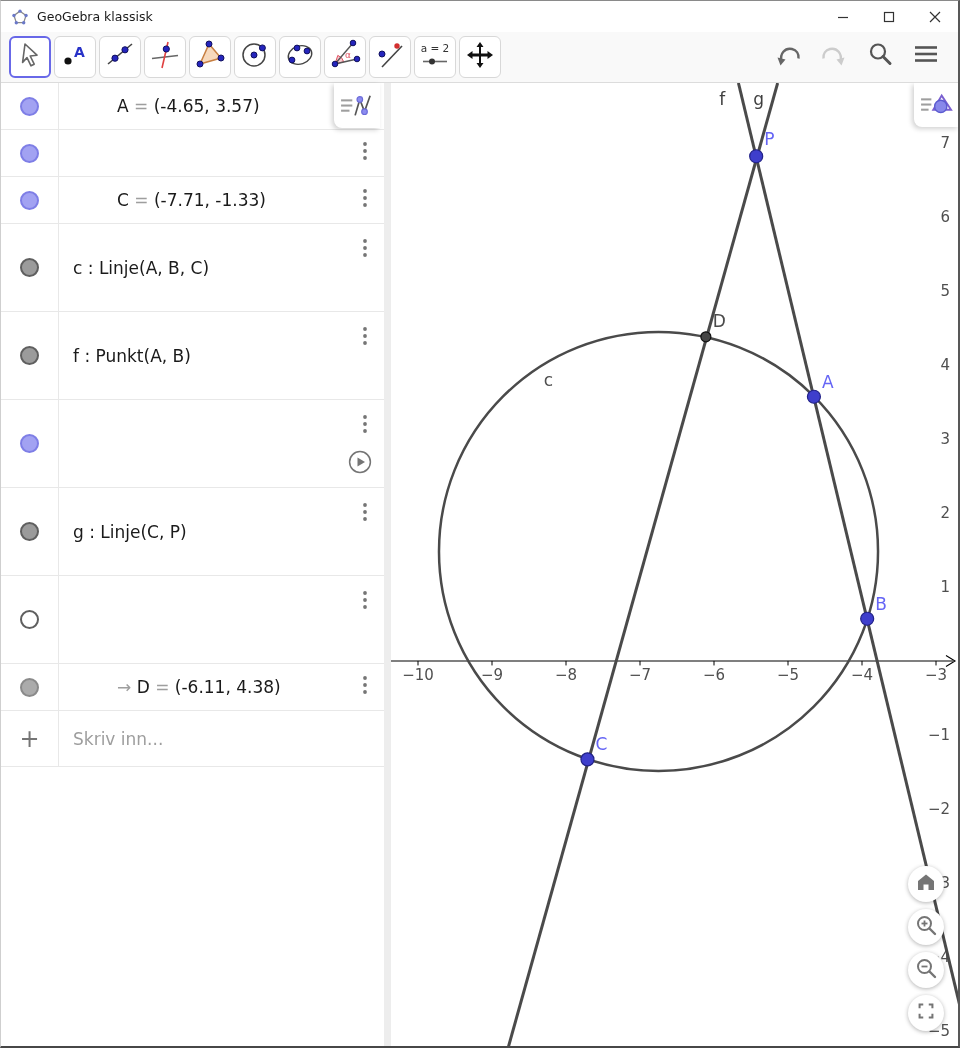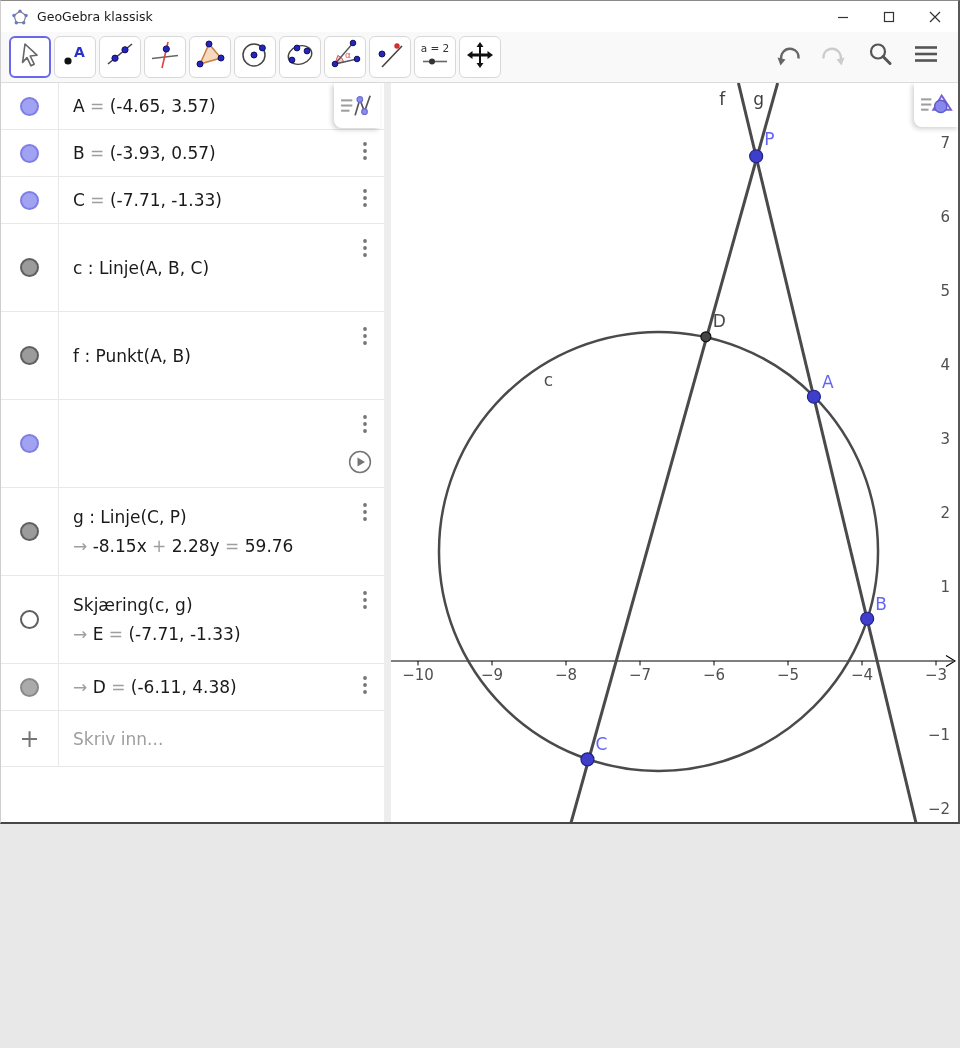--- a/index.html
+++ b/index.html
@@ -1,34 +1,34 @@
 <!DOCTYPE html>
 <html><head>
 <meta charset="utf-8">
 <style>
   html,body{margin:0;padding:0;background:#e8e8e8;font-family:"DejaVu Sans","Liberation Sans",sans-serif;}
-  .window{position:relative;width:960px;height:824px;background:#4d7c0f;box-sizing:border-box;
+  .window{position:relative;width:960px;height:1048px;background:#4d7c0f;box-sizing:border-box;
     border-top:1px solid #8a8a8a;border-left:1px solid #cfcfcf;border-right:2px solid #585858;border-bottom:2px solid #474747;overflow:hidden;}
   
   .titlebar{position:absolute;left:0;top:0;width:100%;height:31px;background:#fff;display:flex;align-items:center;}
   .titlebar .logo{margin-left:10px;width:18px;height:18px;}
   .titlebar .title{margin-left:8px;font-size:12.5px;color:#1a1a1a;}
   .wincontrols{position:absolute;right:0;top:0;height:31px;display:flex;}
   .winbtn{width:46px;height:31px;display:flex;align-items:center;justify-content:center;color:#333;}
   
   .toolbar{position:absolute;left:0;top:31px;width:100%;height:51px;background:#f9f9f9;border-bottom:1px solid #dcdcdc;box-sizing:border-box;}
   .tools{position:absolute;left:8px;top:4px;display:flex;gap:3px;}
   .toolbtn{width:42px;height:42px;background:#fff;border:1px solid #d8d8d8;border-radius:6px;display:flex;align-items:center;justify-content:center;box-sizing:border-box;}
   .toolbtn.selected{border:2px solid #6868e8;}
   .tb-actions{position:absolute;right:16px;top:8px;display:flex;gap:14px;align-items:center;}
   .actbtn{width:32px;height:32px;display:flex;align-items:center;justify-content:center;}
   
   .algebra{position:absolute;left:0;top:82px;width:383px;bottom:0;background:#fff;}
   .arow{position:relative;display:flex;border-bottom:1px solid #e8e8e8;box-sizing:border-box;}
-  .arow.one{height:47px;}
+  .arow.one{height:47px;gap:44px;}
   .arow.two{height:88px;}
   .togglecol{width:58px;flex:0 0 58px;border-right:1px solid #e8e8e8;display:flex;align-items:center;justify-content:center;box-sizing:border-box;}
   .toggle{width:19px;height:19px;border-radius:50%;box-sizing:border-box;}
   .toggle.blue{background:#a2a2f2;border:2px solid #7e7ee6;}
   .toggle.gray{background:#9b9b9b;border:2px solid #5f5f5f;}
   .toggle.lightgray{background:#ababab;border:2px solid #8a8a8a;}
   .toggle.empty{background:#fff;border:2px solid #5f5f5f;}
   .acontent{flex:1;display:flex;flex-direction:column;justify-content:center;padding-left:14px;font-size:17px;color:#1a1a1a;gap:9px;}
   .aline .op{color:#9e9e9e;}
   .amenu{position:absolute;right:16px;top:0;height:100%;display:flex;align-items:center;}
@@ -198,23 +198,20 @@
             <span class="toggle blue"></span>
           </div>
           <div class="acontent">
             <div class="aline"><span>A </span><span class="op">=</span><span> (-4.65, 3.57)</span></div>
           </div>
         </div>
         <div class="arow one">
           <div class="togglecol">
             <span class="toggle blue"></span>
           </div>
-          <div class="acontent">
-            <div class="aline"><span>B </span><span class="op">=</span><span> (-3.93, 0.57)</span></div>
-          </div>
           <div class="amenu">
             <span><svg width="6" height="20" viewBox="0 0 6 20">
                 <circle cx="3" cy="3" r="1.9" fill="#757575"></circle>
                 <circle cx="3" cy="10" r="1.9" fill="#757575"></circle>
                 <circle cx="3" cy="17" r="1.9" fill="#757575"></circle>
               </svg></span>
           </div>
         </div>
         <div class="arow one">
           <div class="togglecol">
@@ -278,37 +275,32 @@
                 <circle cx="12" cy="12" r="10.4" fill="#fff" stroke="#757575" stroke-width="1.5"></circle>
                 <path d="M9.5 7.5 L17 12 L9.5 16.5 Z" fill="#757575"></path>
               </svg></span></div>
         </div>
         <div class="arow two">
           <div class="togglecol">
             <span class="toggle gray"></span>
           </div>
           <div class="acontent">
             <div class="aline"><span>g : Linje(C, P)</span></div>
-            <div class="aline"><span class="op">→ </span><span>-8.15x </span><span class="op">+</span><span> 2.28y </span><span class="op">=</span><span> 59.76</span></div>
           </div>
           <div class="amenu">
             <span><svg width="6" height="20" viewBox="0 0 6 20">
                 <circle cx="3" cy="3" r="1.9" fill="#757575"></circle>
                 <circle cx="3" cy="10" r="1.9" fill="#757575"></circle>
                 <circle cx="3" cy="17" r="1.9" fill="#757575"></circle>
               </svg></span>
           </div>
         </div>
         <div class="arow two">
           <div class="togglecol">
             <span class="toggle empty"></span>
-          </div>
-          <div class="acontent">
-            <div class="aline"><span>Skjæring(c, g)</span></div>
-            <div class="aline"><span class="op">→ </span><span>E </span><span class="op">=</span><span> (-7.71, -1.33)</span></div>
           </div>
           <div class="amenu">
             <span><svg width="6" height="20" viewBox="0 0 6 20">
                 <circle cx="3" cy="3" r="1.9" fill="#757575"></circle>
                 <circle cx="3" cy="10" r="1.9" fill="#757575"></circle>
                 <circle cx="3" cy="17" r="1.9" fill="#757575"></circle>
               </svg></span>
           </div>
         </div>
         <div class="arow one">

